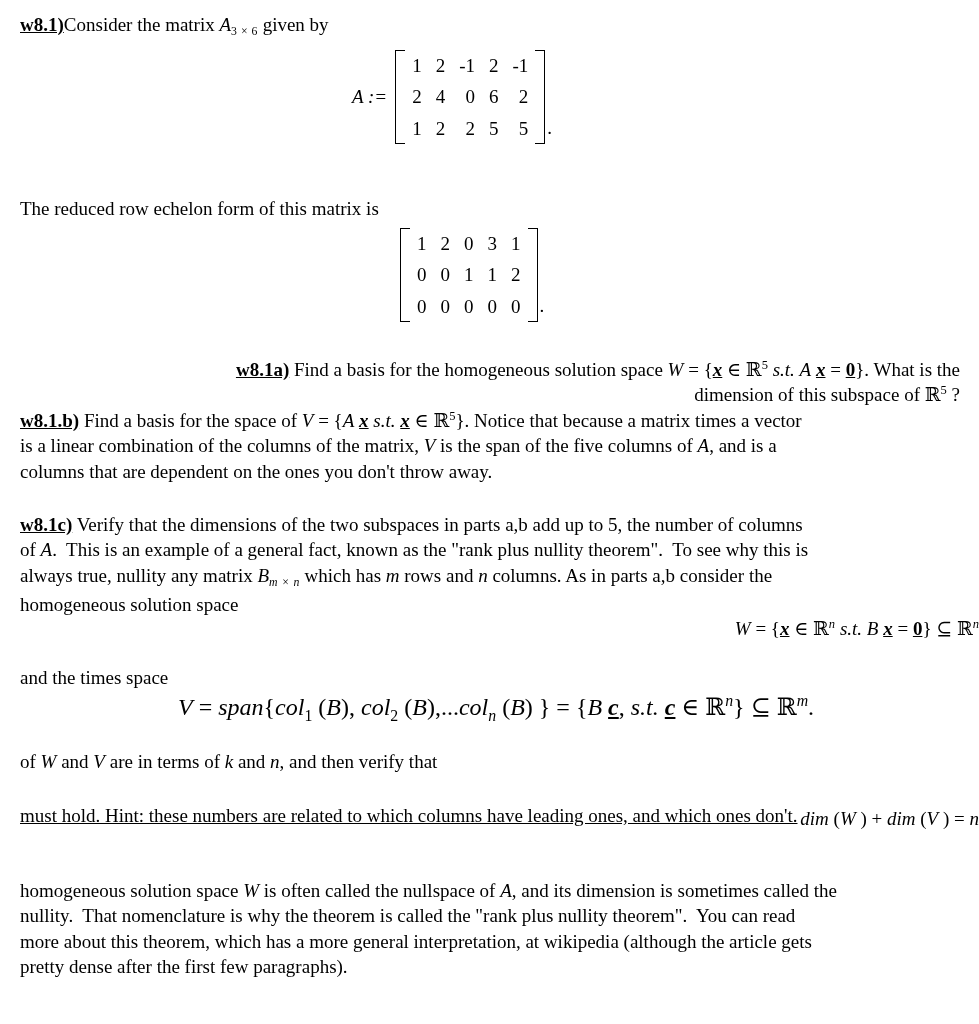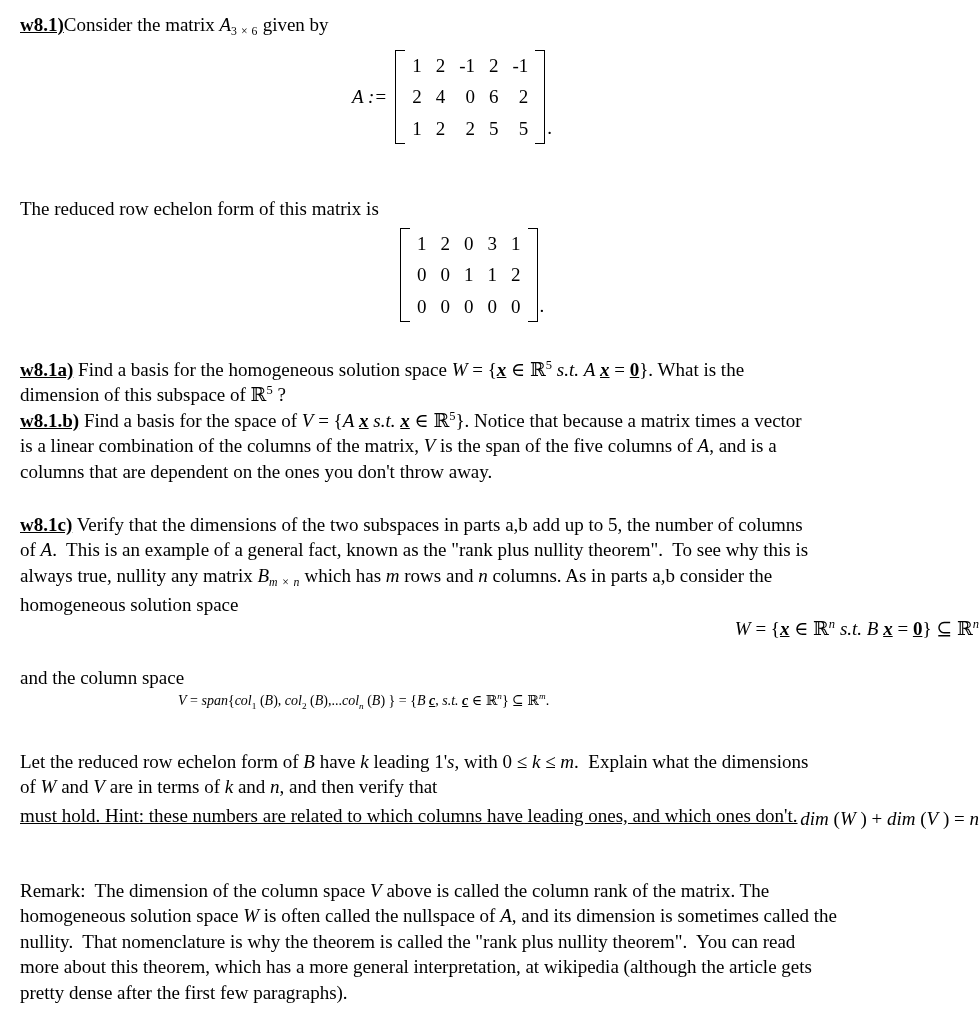--- a/index.html
+++ b/index.html
@@ -96,21 +96,21 @@
   .centered-eq {
     position: absolute;
     width: 979px;
     left: 0;
     text-align: right;
     font-size: 19px;
   }
   .eq-indent {
     position: absolute;
     text-align: left;
-    font-size: 14px;
+    font-size: 24px;
     white-space: nowrap;
   }
   .nowrapline { white-space: nowrap; }
 </style>
 </head>
 <body>
 
 <div class="page">
 
   <div class="line1">
@@ -177,21 +177,21 @@
           <td>0</td>
           <td>0</td>
           <td>0</td>
         </tr>
       </tbody>
     </table>
     <span class="bracket right"></span>
     <span class="mat-period">.</span>
   </div>
 
-  <div class="para" style="top:357px;">
+  <div class="para" style="top:357px;text-align:right;">
     <div class="nowrapline">
       <span class="bu">w8.1a)</span>
       <span>Find a basis for the homogeneous solution space </span><span><span class="mvar">W</span> = {<span class="bvec">x</span> ∈ <span class="rr">ℝ</span><sup class="exp">5</sup> <span class="it">s.t.</span> <span class="mvar">A</span> <span class="bvec">x</span> = <span class="bzero">0</span>}.</span><span>  What is the</span>
     </div>
     <div class="nowrapline">
       dimension of this subspace of <span class="rr">ℝ</span><sup class="exp">5</sup> ?
     </div>
   </div>
 
   <div class="para" style="top:408px;">
@@ -222,51 +222,45 @@
     <div class="nowrapline" style="margin-top:4px;">
       <span class="u">homogeneous solution space</span>
     </div>
   </div>
 
   <div class="centered-eq" style="top:616px;">
     <span class="mvar">W</span> = {<span class="bvec">x</span> ∈ <span class="rr">ℝ</span><sup class="exp it">n</sup> <span class="it">s.t.</span> <span class="mvar">B</span> <span class="bvec">x</span> = <span class="bzero">0</span>} ⊆ <span class="rr">ℝ</span><sup class="exp it">n</sup>
   </div>
 
   <div class="para" style="top:665px;">
-    <span>and the </span><span class="u">column space</span>
+    <span>and the </span><span class="u">times space</span>
   </div>
 
   <div class="eq-indent" style="left:178px; top:691px;">
     <span class="it">V</span> = <span class="it">span</span>{<span class="it">col</span><sub class="sb">1</sub> (<span class="mvar">B</span>), <span class="it">col</span><sub class="sb">2</sub> (<span class="mvar">B</span>),...<span class="it">col</span><sub class="sb it">n</sub> (<span class="mvar">B</span>) } = {<span class="mvar">B</span> <span class="bvec">c</span>, <span class="it">s.t.</span> <span class="bvec">c</span> ∈ <span class="rr">ℝ</span><sup class="exp it">n</sup>} ⊆ <span class="rr">ℝ</span><sup class="exp it">m</sup>.
   </div>
 
   <div class="para" style="top:749px;">
     <div class="nowrapline">
-      Let the reduced row echelon form of <span class="mvar">B</span> have <span class="mvar">k</span> leading 1'<span class="it">s</span>, with 0 ≤ <span class="mvar">k</span> ≤ <span class="mvar">m</span>.&nbsp; Explain what the dimensions
-    </div>
-    <div class="nowrapline">
       of <span class="mvar">W</span> and <span class="mvar">V</span> are in terms of <span class="mvar">k</span> and <span class="mvar">n</span>, and then verify that
     </div>
   </div>
 
   <div class="centered-eq" style="top:806px;">
     <span class="it">dim</span> (<span class="mvar">W</span> ) + <span class="it">dim</span> (<span class="mvar">V</span> ) = <span class="mvar">n</span>
   </div>
 
   <div class="para" style="top:803px;text-decoration:underline;">
     <div class="nowrapline">
       <span>must hold.  Hint: these numbers are related to which columns have leading ones, and which ones don't.</span>
     </div>
   </div>
 
   <div class="para" style="top:878px;">
     <div class="nowrapline">
-      <span class="u">Remark</span>:&nbsp; The dimension of the column space <span class="mvar">V</span> above is called the <span class="u">column rank</span> of the matrix. The
-    </div>
-    <div class="nowrapline">
       homogeneous solution space <span class="mvar">W</span> is often called the <span class="u">nullspace</span> of <span class="mvar">A</span>, and its dimension is sometimes called the
     </div>
     <div class="nowrapline">
       <span class="u">nullity</span>.&nbsp; That nomenclature is why the theorem is called the "rank plus nullity theorem".&nbsp; You can read
     </div>
     <div class="nowrapline">
       <span>more about this theorem, which has a more general interpretation, at wikipedia (although the article gets</span>
     </div>
     <div class="nowrapline">
       <span>pretty dense after the first few paragraphs).</span>

